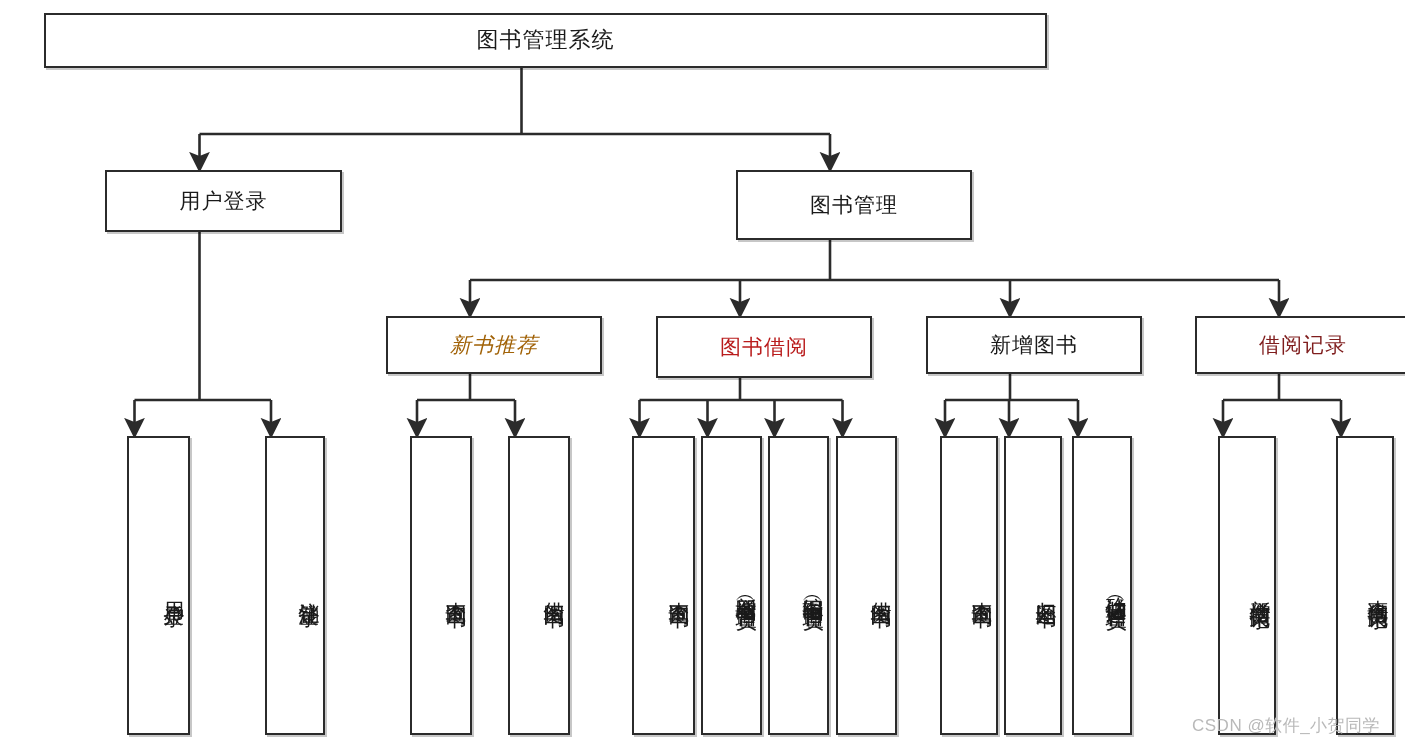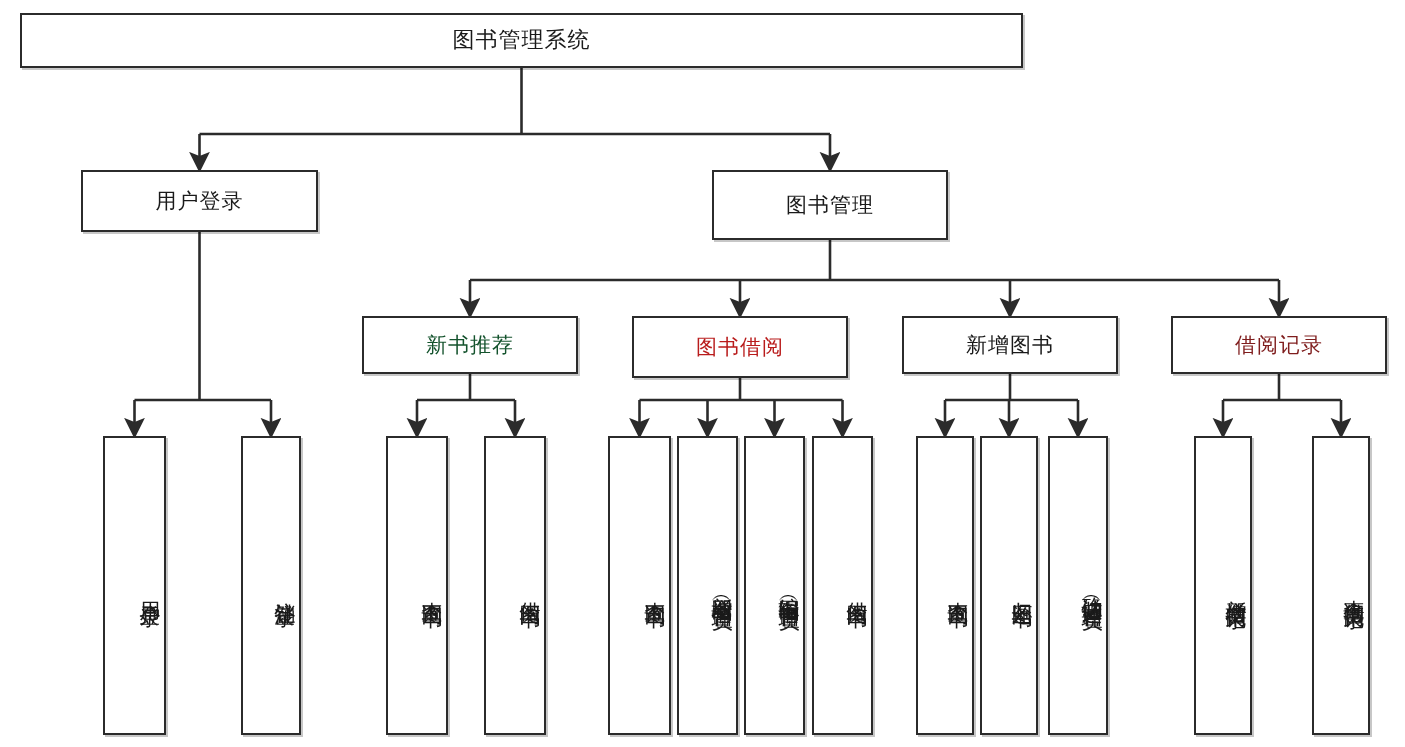--- a/index.html
+++ b/index.html
@@ -28,20 +28,21 @@
   .node {
     position: absolute;
     box-sizing: border-box;
     background: #ffffff;
     border: 2px solid #2b2b2b;
     box-shadow: 2px 2px 0 rgba(0,0,0,0.22);
     display: flex;
     align-items: center;
     justify-content: center;
     color: #1a1a1a;
+    margin-left: 24px;
   }
   .node.horiz {
     font-size: 21px;
     letter-spacing: 1px;
     line-height: 1.2;
   }
   .node.vert {
     writing-mode: vertical-rl;
     text-orientation: upright;
     font-size: 21px;
@@ -118,21 +119,21 @@
   <div id="nodes-layer">
       <div class="node horiz root" style="left: 20px; top: 13px; width: 1003px; height: 55px; border-color: rgb(43, 43, 43); color: rgb(26, 26, 26);">
         <span class="label">图书管理系统</span>
       </div>
       <div class="node horiz" style="left: 81px; top: 170px; width: 237px; height: 62px; border-color: rgb(43, 43, 43); color: rgb(26, 26, 26);">
         <span class="label">用户登录</span>
       </div>
       <div class="node horiz" style="left: 712px; top: 170px; width: 236px; height: 70px; border-color: rgb(43, 43, 43); color: rgb(26, 26, 26);">
         <span class="label">图书管理</span>
       </div>
-      <div class="node horiz" style="left: 362px; top: 316px; width: 216px; height: 58px; border-color: rgb(43, 43, 43); color: #14532d;">
+      <div class="node horiz" style="left: 362px; top: 316px; width: 216px; height: 58px; border-color: rgb(43, 43, 43); color: #a16207; font-style: italic;">
         <span class="label">新书推荐</span>
       </div>
       <div class="node horiz" style="left: 632px; top: 316px; width: 216px; height: 62px; border-color: rgb(43, 43, 43); color: #b91c1c;">
         <span class="label">图书借阅</span>
       </div>
       <div class="node horiz" style="left: 902px; top: 316px; width: 216px; height: 58px; border-color: rgb(43, 43, 43); color: rgb(26, 26, 26);">
         <span class="label">新增图书</span>
       </div>
       <div class="node horiz" style="left: 1171px; top: 316px; width: 216px; height: 58px; border-color: rgb(43, 43, 43); color: #7f1d1d;">
         <span class="label">借阅记录</span>
@@ -171,13 +172,14 @@
         <span class="label">确认归还（管理员）</span>
       </div>
       <div class="node vert" style="left: 1194px; top: 436px; width: 58px; height: 299px; border-color: rgb(43, 43, 43); color: rgb(26, 26, 26);">
         <span class="label">新增借阅记录</span>
       </div>
       <div class="node vert" style="left: 1312px; top: 436px; width: 58px; height: 299px; border-color: rgb(43, 43, 43); color: rgb(26, 26, 26);">
         <span class="label">查询借阅记录</span>
       </div>
     </div>
 
+  <div class="watermark" style="left: 1192px; top: 714px; color: rgb(185, 185, 185);">CSDN @软件_小贺同学</div>
 </div>
 
 </body></html>

